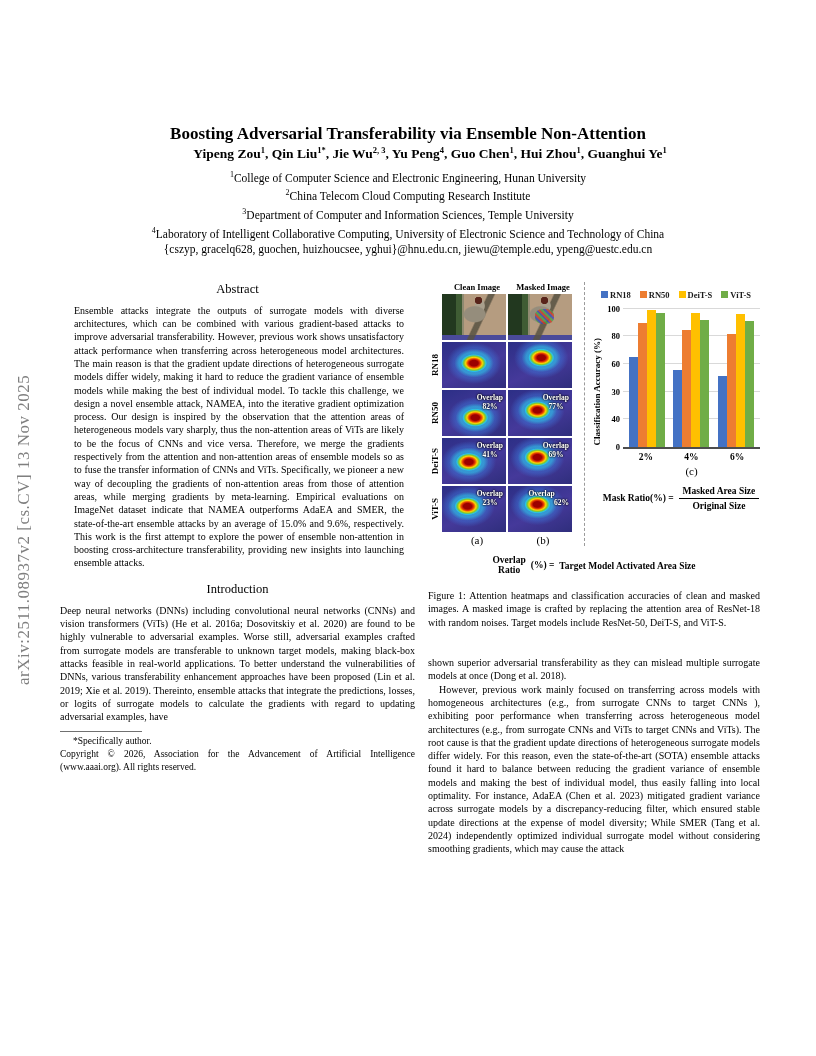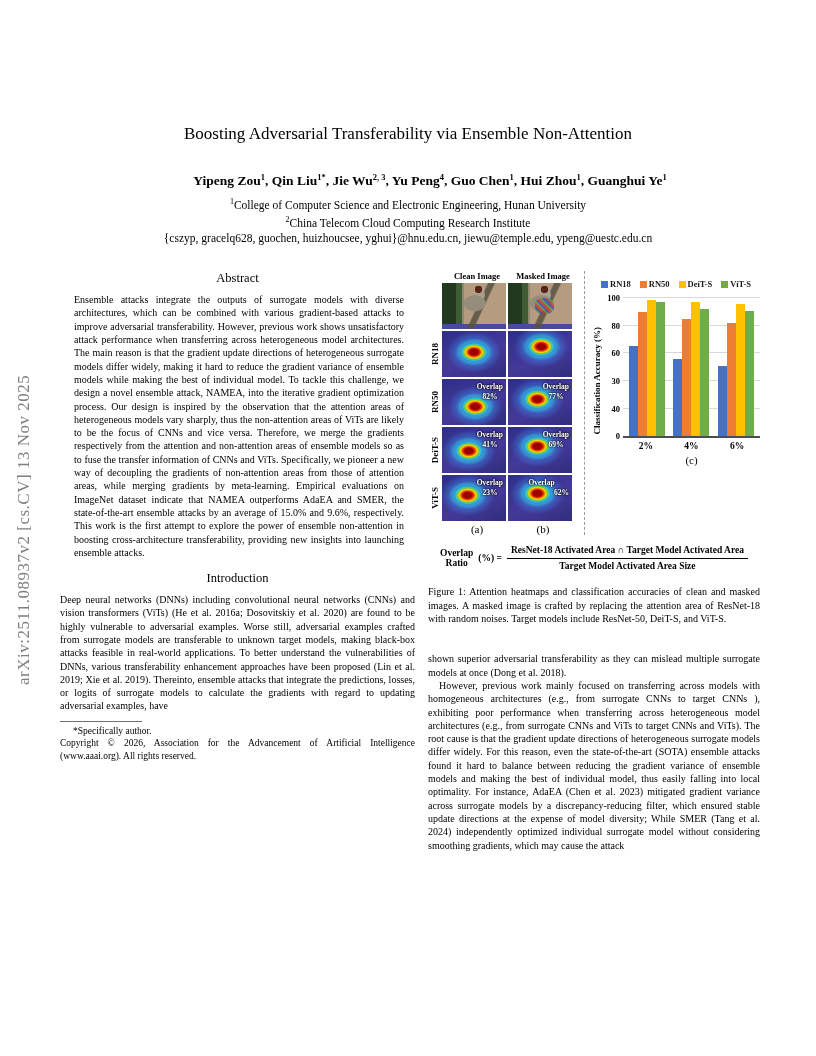--- a/index.html
+++ b/index.html
@@ -4,22 +4,22 @@
 <style>
   * { margin:0; padding:0; box-sizing:border-box; }
   body { background:#e8e8e8; font-family:"Liberation Serif", serif; }
   .page { position:relative; width:816px; height:1056px; margin:0 auto; background:#ffffff; overflow:hidden; color:#000; }
 
   
   .arxiv { position:absolute; left:14px; top:260px; height:540px; writing-mode:vertical-rl; transform:rotate(180deg); font-size:17px; color:#7f7f7f; text-align:center; letter-spacing:.5px; white-space:nowrap; }
 
   
   .header { padding-top:124px; text-align:center; }
-  .title { font-size:17px; font-weight:normal;text-align:center; }
-  .authors { margin-top:27px; font-size:13.5px; font-weight:bold;padding-left:44px; }
+  .title { font-size:17px; font-weight:bold;text-align:center; }
+  .authors { margin-top:0; font-size:13.5px; font-weight:bold;padding-left:44px; }
   .authors sup { font-size:8.5px; font-weight:bold; }
   .affils { margin-top:5px; font-size:11.5px; line-height:15px; }
   .affils sup { font-size:8px; }
   .emails { font-size:11.5px; margin-top:1px; }
 
   
   .columns { display:flex; margin:27px 56px 0 60px; gap:13px; }
   .col-left { width:355px; flex:none; }
   .col-right { width:332px; flex:none; }
   .sec-head { font-size:12.5px; font-weight:normal; text-align:center; margin-bottom:7px; }
@@ -98,20 +98,22 @@
 <div class="page">
 
   <div class="arxiv">arXiv:2511.08937v2  [cs.CV]  13 Nov 2025</div>
 
   <div class="header">
     <div class="title">Boosting Adversarial Transferability via Ensemble Non-Attention</div>
     <div class="authors" id="authors-line"><span>Yipeng Zou<sup>1</sup></span><span>, </span><span>Qin Liu<sup>1*</sup></span><span>, </span><span>Jie Wu<sup>2, 3</sup></span><span>, </span><span>Yu Peng<sup>4</sup></span><span>, </span><span>Guo Chen<sup>1</sup></span><span>, </span><span>Hui Zhou<sup>1</sup></span><span>, </span><span>Guanghui Ye<sup>1</sup></span></div>
     <div class="affils" id="affils">
         <div><sup>1</sup>College of Computer Science and Electronic Engineering, Hunan University</div>
         <div><sup>2</sup>China Telecom Cloud Computing Research Institute</div>
+        <div><sup>3</sup>Department of Computer and Information Sciences, Temple University</div>
+        <div><sup>4</sup>Laboratory of Intelligent Collaborative Computing, University of Electronic Science and Technology of China</div>
       </div>
     <div class="emails">{cszyp, gracelq628, guochen, huizhoucsee, yghui}@hnu.edu.cn, jiewu@temple.edu, ypeng@uestc.edu.cn</div>
   </div>
 
   <div class="columns">
 
     <div class="col-left">
       <div class="sec-head">Abstract</div>
       <p class="body abstract-text">Ensemble attacks integrate the outputs of surrogate models with diverse architectures, which can be combined with various gradient-based attacks to improve adversarial transferability. However, previous work shows unsatisfactory attack performance when transferring across heterogeneous model architectures. The main reason is that the gradient update directions of heterogeneous surrogate models differ widely, making it hard to reduce the gradient variance of ensemble models while making the best of individual model. To tackle this challenge, we design a novel ensemble attack, NAMEA, into the iterative gradient optimization process. Our design is inspired by the observation that the attention areas of heterogeneous models vary sharply, thus the non-attention areas of ViTs are likely to be the focus of CNNs and vice versa. Therefore, we merge the gradients respectively from the attention and non-attention areas of ensemble models so as to fuse the transfer information of CNNs and ViTs. Specifically, we pioneer a new way of decoupling the gradients of non-attention areas from those of attention areas, while merging gradients by meta-learning. Empirical evaluations on ImageNet dataset indicate that NAMEA outperforms AdaEA and SMER, the state-of-the-art ensemble attacks by an average of 15.0% and 9.6%, respectively. This work is the first attempt to explore the power of ensemble non-attention in boosting cross-architecture transferability, providing new insights into launching ensemble attacks.</p>
       <div class="sec-head intro-head">Introduction</div>
@@ -261,30 +263,36 @@
                     </div>
                   </div>
                 <div class="x-labels" id="chart-xlabels">
                     <span>2%</span>
                     <span>4%</span>
                     <span>6%</span>
                   </div>
                 <div class="c-label">(c)</div>
               </div>
             </div>
+            <div class="formula mask-formula">
+              <span>Mask Ratio(%) =</span>
+              <span class="frac">
+                <span class="num" style="display:block">Masked Area Size</span>
+                <span class="den" style="display:block">Original Size</span>
+              </span>
+            </div>
           </div>
         </div>
         <div class="formula overlap-formula">
           <span class="of-lhs">
             <span style="display:block">Overlap</span>
             <span style="display:block">Ratio</span>
           </span>
           <span>(%) =</span>
           <span class="frac of-frac">
-            <span class="num" style="display:block">ResNet-18 Activated Area ∩ Target Model Activated Area</span>
             <span class="den" style="display:block">Target Model Activated Area Size</span>
           </span>
         </div>
         <figcaption class="caption">Figure 1: Attention heatmaps and classification accuracies of clean and masked images. A masked image is crafted by replacing the attention area of ResNet-18 with random noises. Target models include ResNet-50, DeiT-S, and ViT-S.</figcaption>
       </figure>
       <p class="body p-first">shown superior adversarial transferability as they can mislead multiple surrogate models at once (Dong et al. 2018).</p>
       <p class="body p-indent">However, previous work mainly focused on transferring across models with homogeneous architectures (e.g., from surrogate CNNs to target CNNs ), exhibiting poor performance when transferring across heterogeneous model architectures (e.g., from surrogate CNNs and ViTs to target CNNs and ViTs). The root cause is that the gradient update directions of heterogeneous surrogate models differ widely. For this reason, even the state-of-the-art (SOTA) ensemble attacks found it hard to balance between reducing the gradient variance of ensemble models and making the best of individual model, thus easily falling into local optimality. For instance, AdaEA (Chen et al. 2023) mitigated gradient variance across surrogate models by a discrepancy-reducing filter, which ensured stable update directions at the expense of model diversity; While SMER (Tang et al. 2024) independently optimized individual surrogate model without considering smoothing gradients, which may cause the attack</p>
     </div>
 
   </div>

